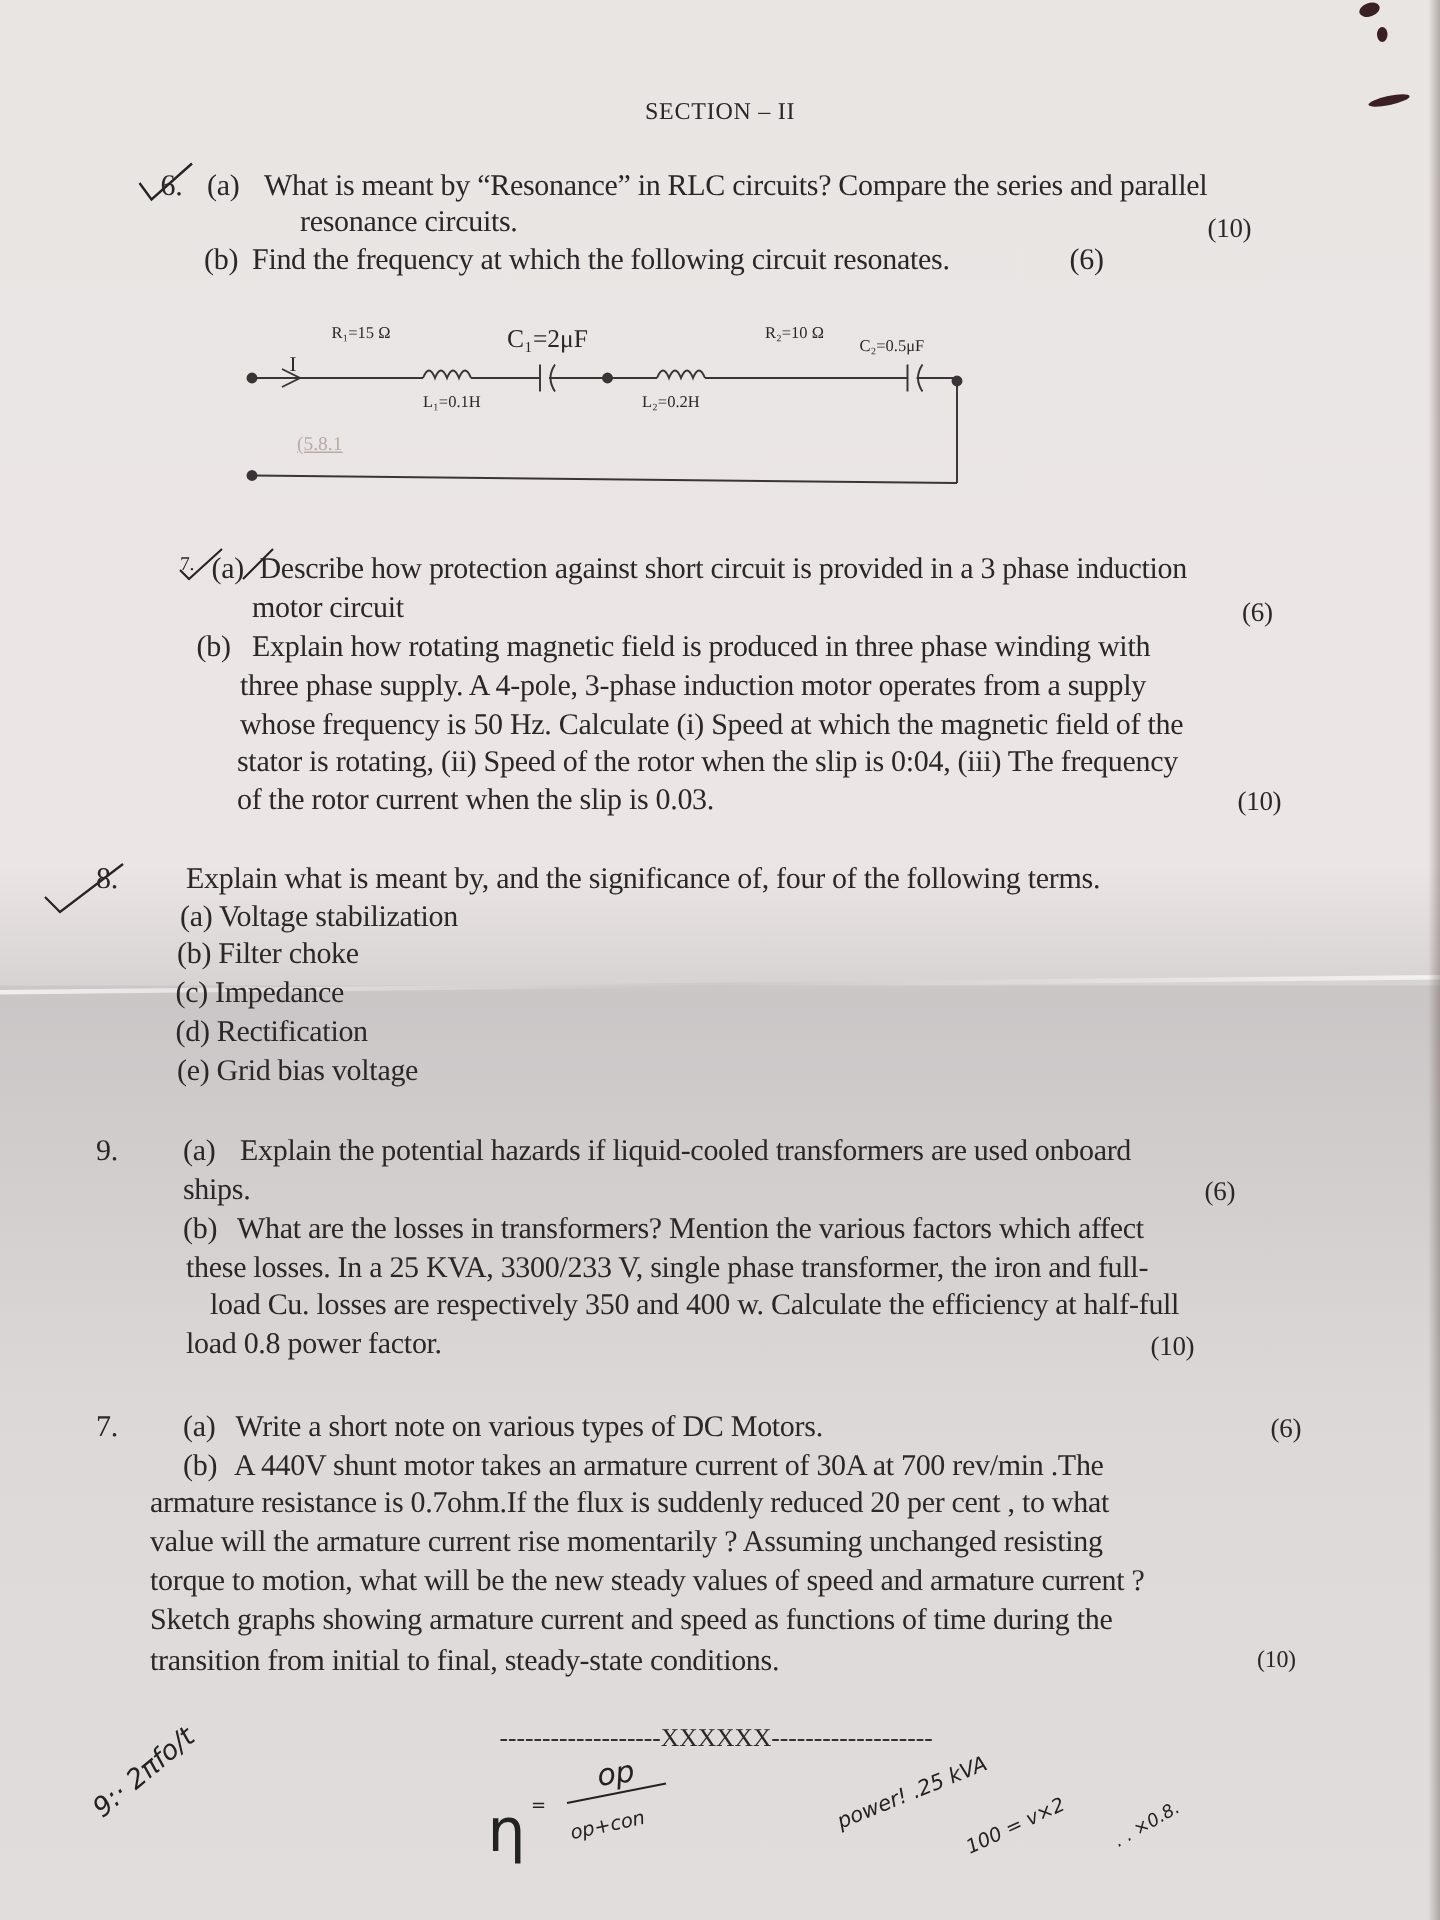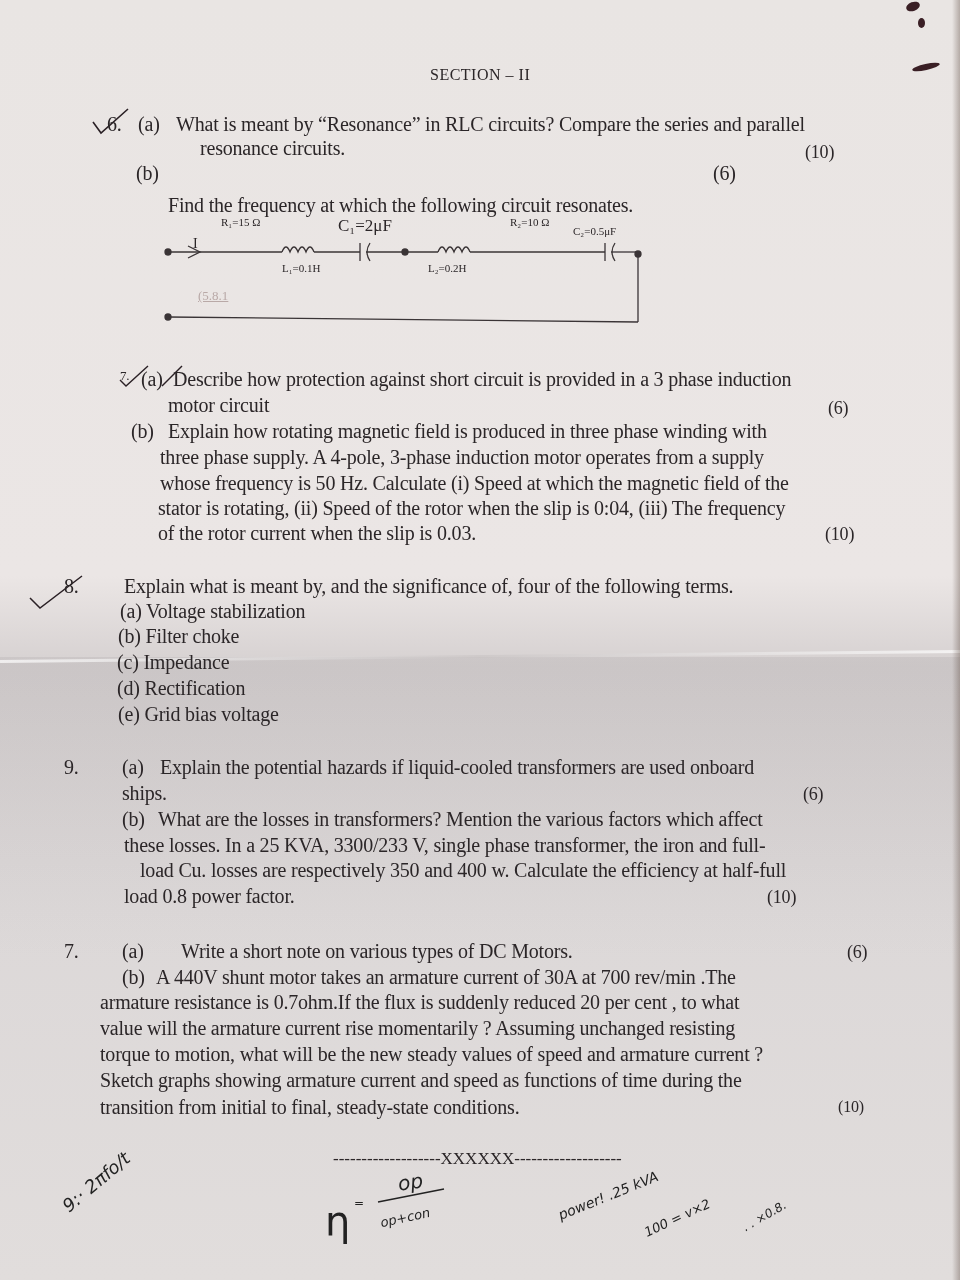--- a/index.html
+++ b/index.html
@@ -47,21 +47,21 @@
 <div>
   <svg class="abs" style="left:90px;top:106px;" width="42" height="30">
     <path d="M3 16 L11 27 L38 3" fill="none" stroke="#2a2025" stroke-width="1.6"></path>
   </svg>
   <div class="abs t" style="left:107px;top:113px;">6.</div>
   <div class="abs t" style="left:138px;top:113px;">(a)</div>
   <div class="abs t" style="left:176px;top:113px;">What is meant by “Resonance” in RLC circuits? Compare the series and parallel</div>
   <div class="abs t" style="left:200px;top:137px;">resonance circuits.</div>
   <div class="abs t marks" style="left:805px;top:142px;">(10)</div>
   <div class="abs t" style="left:136px;top:162px;">(b)</div>
-  <div class="abs t" style="left:168px;top:162px;margin-top:32px;">Find the frequency at which the following circuit resonates.</div>
+  <div class="abs t" style="left:168px;top:162px;">Find the frequency at which the following circuit resonates.</div>
   <div class="abs t" style="left:713px;top:162px;">(6)</div>
 
   <svg class="abs" style="left:160px;top:210px;" width="490" height="125">
     <g stroke="#3a3436" stroke-width="1.3" fill="none">
 
       <circle cx="8" cy="42" r="3" fill="#3a3436"></circle>
       <line x1="8" y1="42" x2="122" y2="42"></line>
       <path d="M28 36 L40 42 L28 48"></path>
 
       <path d="M122 42 q4 -10 8 0 q4 -10 8 0 q4 -10 8 0 q4 -10 8 0"></path>
@@ -138,21 +138,21 @@
   <div class="abs t" style="left:158px;top:808px;">What are the losses in transformers? Mention the various factors which affect</div>
   <div class="abs t" style="left:124px;top:834px;">these losses. In a 25 KVA, 3300/233 V, single phase transformer, the iron and full-</div>
   <div class="abs t" style="left:140px;top:859px;text-align:center;">load Cu. losses are  respectively 350 and 400 w. Calculate the efficiency at half-full</div>
   <div class="abs t" style="left:124px;top:885px;">load 0.8 power factor.</div>
   <div class="abs t marks" style="left:767px;top:887px;">(10)</div>
 </div>
 
 <div>
   <div class="abs t" style="left:64px;top:940px;">7.</div>
   <div class="abs t" style="left:122px;top:940px;">(a)</div>
-  <div class="abs t" style="left:157px;top:940px;margin-left:24px;">Write a short note on various types of DC Motors.</div>
+  <div class="abs t" style="left:157px;top:940px;">Write a short note on various types of DC Motors.</div>
   <div class="abs t marks" style="left:847px;top:942px;">(6)</div>
   <div class="abs t" style="left:122px;top:966px;">(b)</div>
   <div class="abs t" style="left:156px;top:966px;">A 440V shunt motor takes an armature current of 30A at 700 rev/min .The</div>
   <div class="abs t" style="left:100px;top:991px;">armature resistance is 0.7ohm.If the flux is suddenly reduced 20 per cent , to what</div>
   <div class="abs t" style="left:100px;top:1017px;">value will the armature current rise momentarily ? Assuming unchanged  resisting</div>
   <div class="abs t" style="left:100px;top:1043px;">torque to motion, what will be the new steady values of speed and armature current ?</div>
   <div class="abs t" style="left:100px;top:1069px;">Sketch graphs showing armature current and speed as functions of time during the</div>
   <div class="abs t" style="left:100px;top:1096px;">transition from initial to final, steady-state conditions.</div>
   <div class="abs t marks" style="left:838px;top:1098px;font-size:16px;">(10)</div>
 </div>

